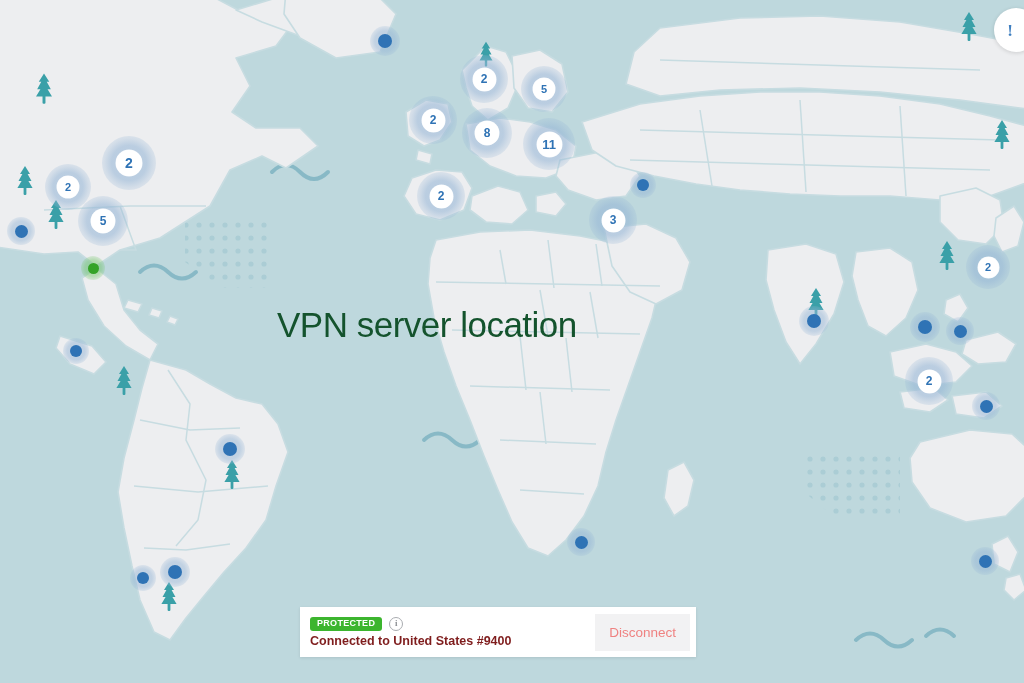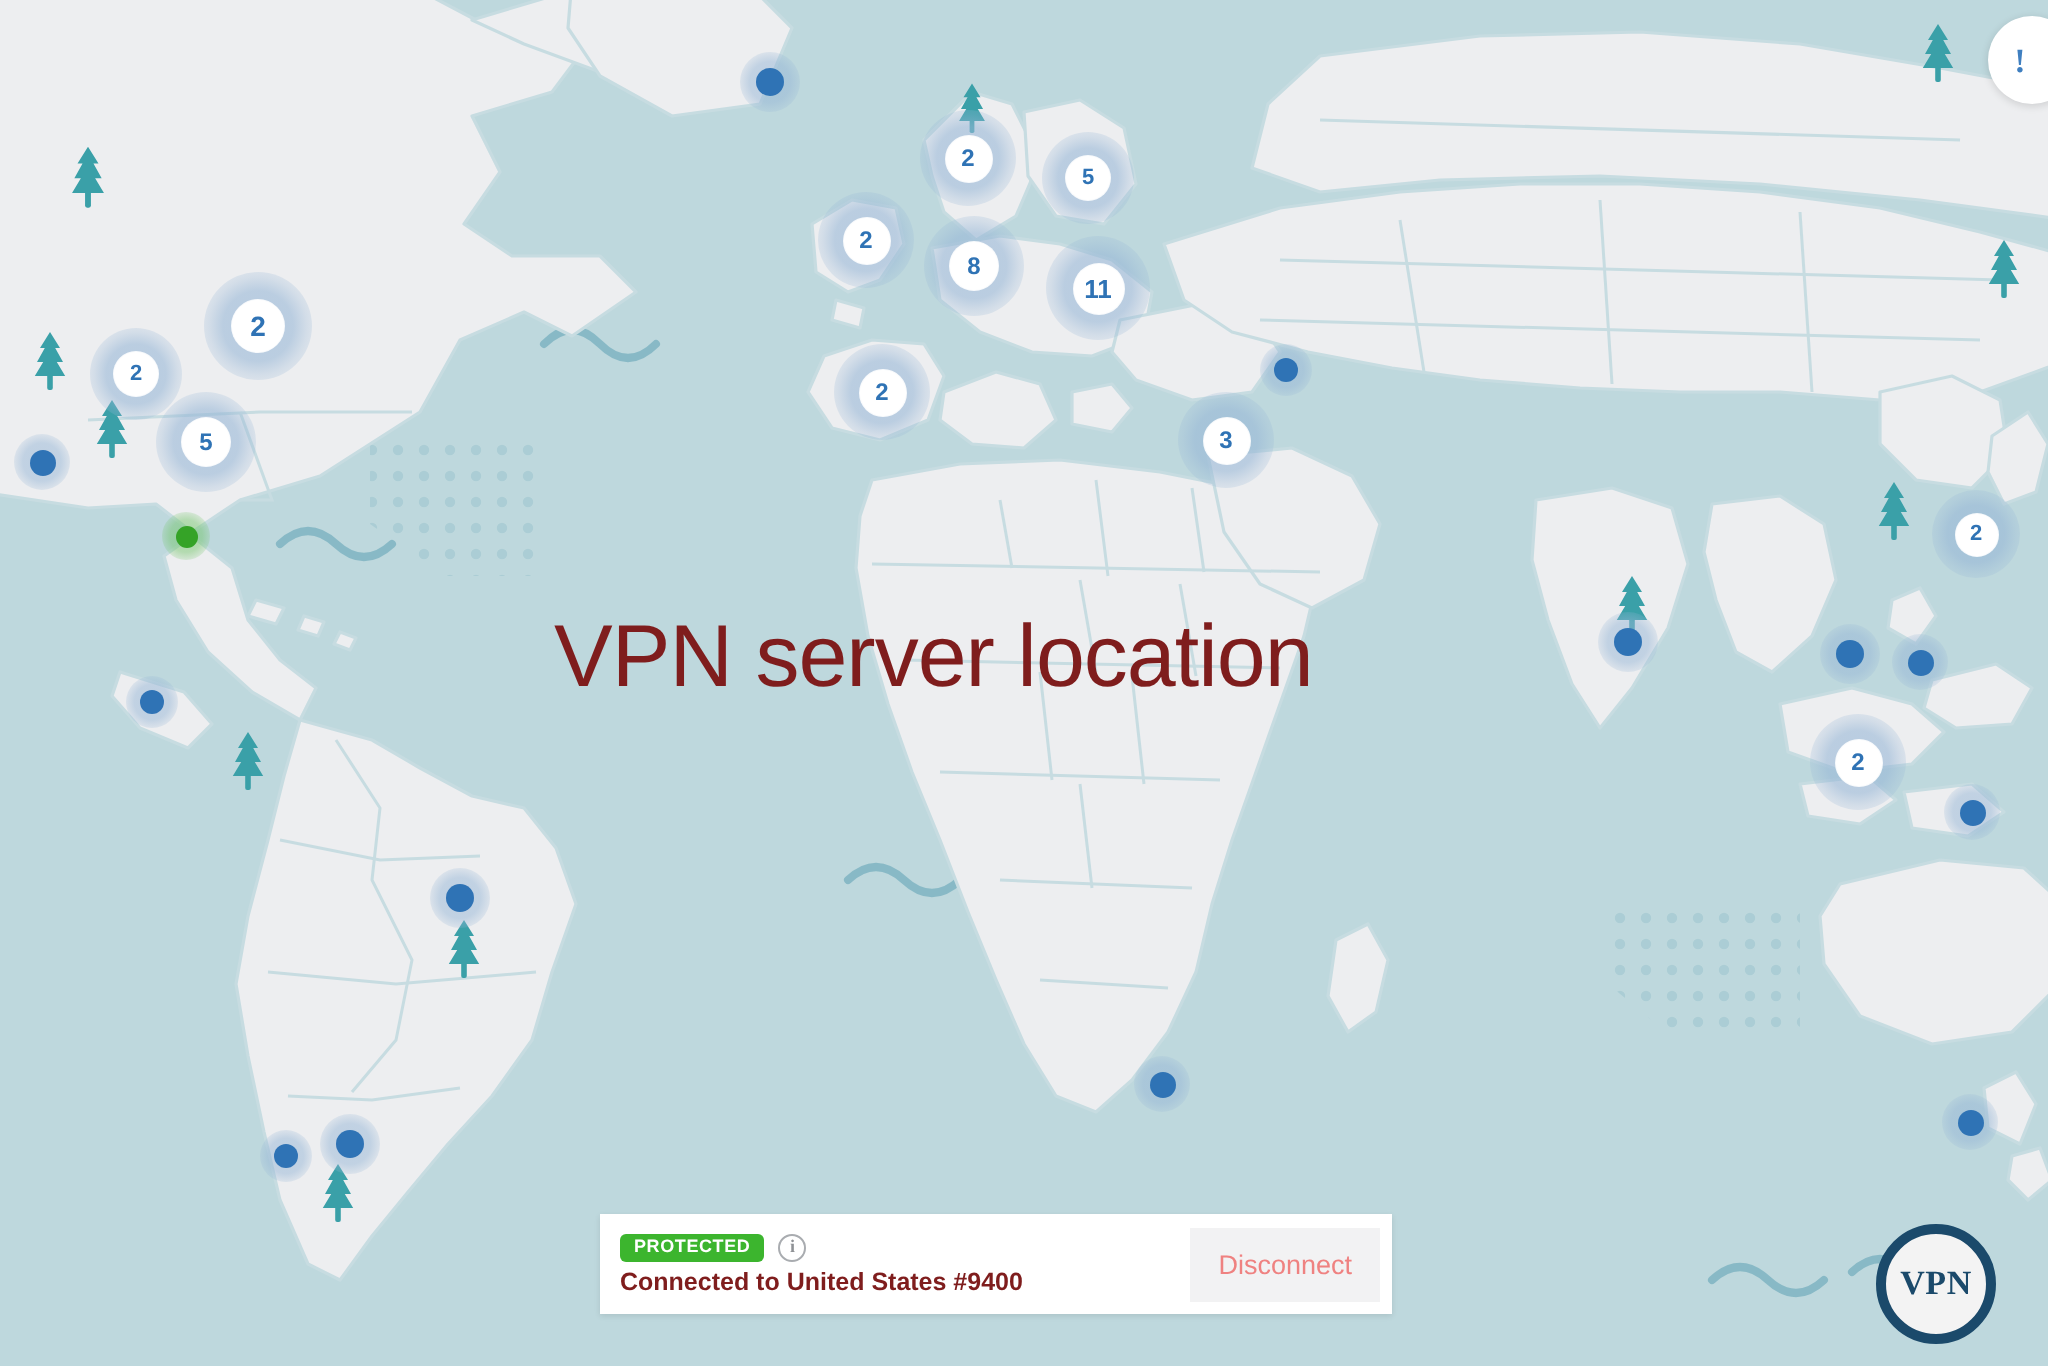--- a/index.html
+++ b/index.html
@@ -23,24 +23,24 @@
     left: 0; top: 0;
     width: 1024px; height: 683px;
     display: block;
   }
 
   
   #title {
     position: absolute;
     left: 277px;
     top: 307px;
-    font-size: 44px;
+    font-size: 35px;
     font-weight: 400;
     letter-spacing: -0.5px;
-    color: #7f1d1d;
+    color: #14532d;
     white-space: nowrap;
     user-select: none;
     line-height: 1.0;
   }
 
   
   .marker {
     position: absolute;
     transform: translate(-50%, -50%);
     display: flex;
@@ -475,17 +475,14 @@
     <div id="status-left">
       <div id="status-row-top">
         <span id="protected-badge">PROTECTED</span>
         <span id="info-icon">i</span>
       </div>
       <div id="connected-text">Connected to United States #9400</div>
     </div>
     <button id="disconnect-button">Disconnect</button>
   </div>
 
-  <div id="vpn-logo">
-    <span id="vpn-logo-text">VPN</span>
-  </div>
 
 </div>
 
 </body></html>

